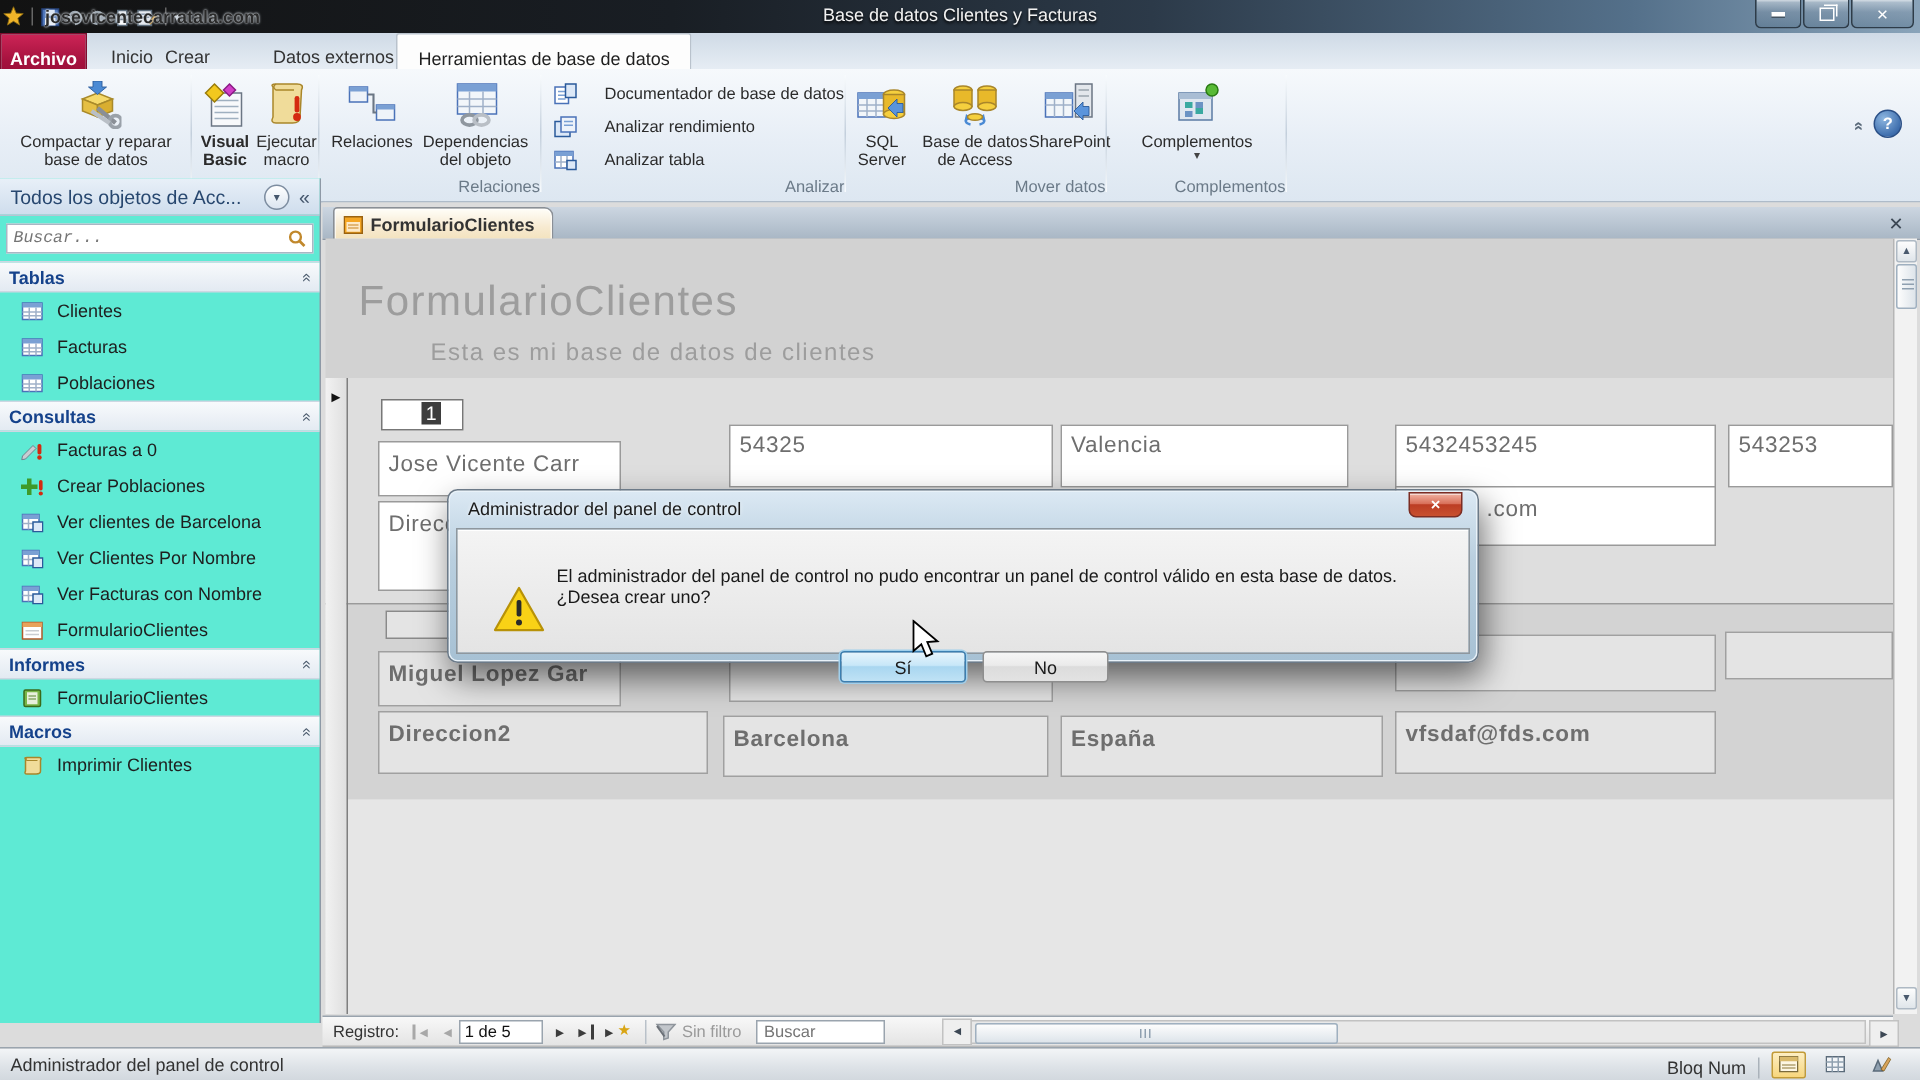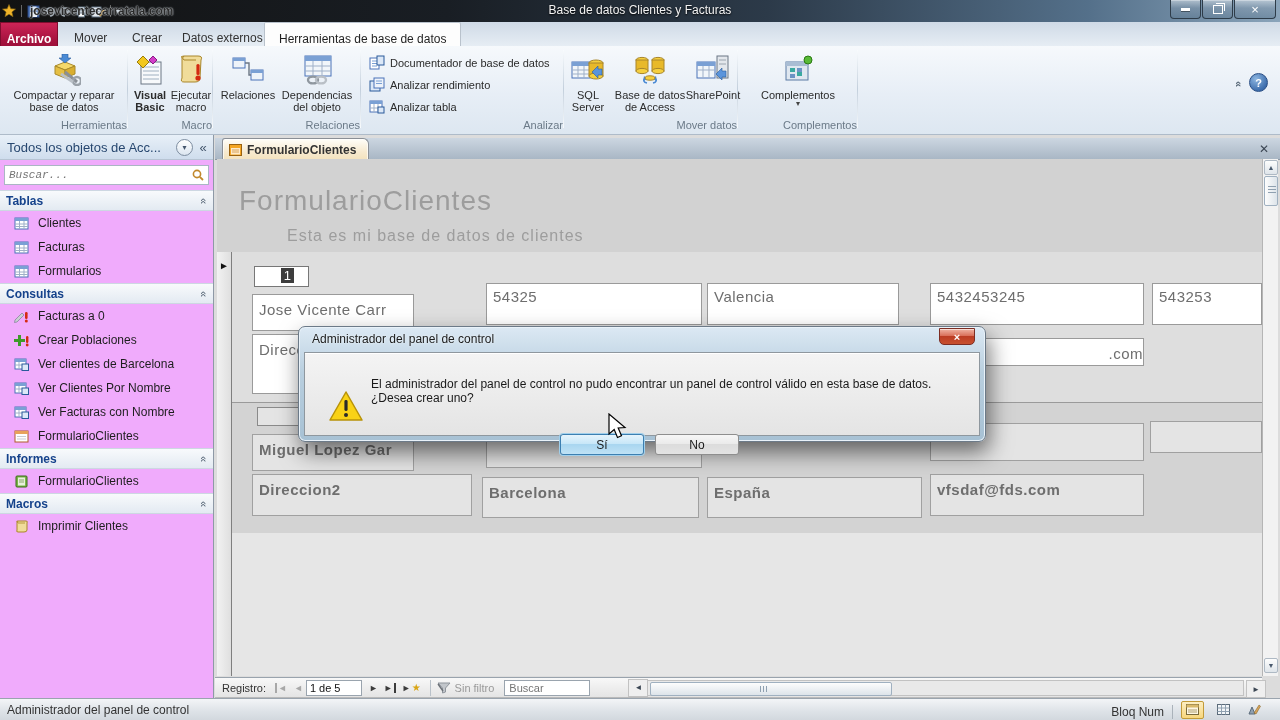--- a/index.html
+++ b/index.html
@@ -35,29 +35,29 @@
   .rtab.active{background:#fdfdfd;border:1px solid #b9c2cc;border-bottom:none;border-radius:2px 2px 0 0;color:#1f1f1f;}
 
   
   .ribbon{left:0;top:46px;width:1280px;height:88px;
     background:linear-gradient(#f6f9fc,#e7eef6 55%,#dde7f1);border-bottom:1px solid #aebbc9;}
   .rgroup-label{position:absolute;bottom:3px;left:0;width:100%;text-align:right;font-size:11px;color:#6b7a88;margin-top:36px;}
   .rsep{position:absolute;top:4px;width:1px;height:78px;background:linear-gradient(#f8fbfd,#c3cfdc 50%,#f8fbfd);}
   .bigbtn{position:absolute;top:4px;display:flex;flex-direction:column;align-items:center;
     font-size:11px;color:#2b2b2b;text-align:center;line-height:12px;}
   .bigbtn .bicon{height:36px;display:flex;align-items:flex-end;justify-content:center;margin-bottom:3px;}
-  .smallbtn{position:absolute;display:flex;align-items:center;gap:5px;font-size:11px;color:#2b2b2b;height:19px;}
+  .smallbtn{position:absolute;display:flex;align-items:center;gap:18px;font-size:11px;color:#2b2b2b;height:19px;}
   .caret-down{font-size:8px;color:#444;line-height:6px;}
   .ribbon-min{right:38px;top:32px;font-size:11px;color:#5a6a7a;transform:rotate(90deg);font-weight:bold;}
   .helpbtn{right:12px;top:27px;width:17px;height:17px;border-radius:50%;
     background:radial-gradient(circle at 35% 30%,#8db6e0,#3f6fae 70%,#2c5a96);color:#fff;font-weight:bold;
     font-size:11px;display:flex;align-items:center;justify-content:center;border:1px solid #2a4f86;}
 
   
-  .navpane{left:0;top:135px;width:214px;height:563px;background:#f0abfc;border-right:1px solid #8e99a6;box-sizing:border-box;}
+  .navpane{left:0;top:119px;width:214px;height:563px;background:#5eead4;border-right:1px solid #8e99a6;box-sizing:border-box;}
   .nav-header{left:0;top:0;width:213px;height:25px;background:linear-gradient(#e8f0f8,#cfdded);
     border-bottom:1px solid #b7c4d3;display:flex;align-items:center;font-size:13px;color:#27476f;padding-left:7px;box-sizing:border-box;}
   .nav-header .dd{margin-left:auto;width:15px;height:15px;border-radius:50%;border:1px solid #7d8da0;
     background:linear-gradient(#fff,#dbe5f0);font-size:8px;color:#44566c;display:flex;align-items:center;justify-content:center;}
   .nav-header .collapse{width:20px;text-align:center;color:#44566c;font-size:13px;}
   .nav-search{left:4px;top:30px;width:205px;height:20px;border:1px solid #aab6c4;background:#fff;display:flex;align-items:center;box-sizing:border-box;}
   .nav-search input{flex:1;border:none;outline:none;font-size:11px;font-style:italic;color:#555;padding:0 4px;font-family:Liberation Mono, monospace;background:transparent;}
   .nav-list{left:0;top:55px;width:213px;}
   .nav-sec{height:21px;background:linear-gradient(#f8fafc,#e3eaf2);border-top:1px solid #cdd7e2;border-bottom:1px solid #cdd7e2;
     display:flex;align-items:center;font-size:12px;font-weight:bold;color:#15428b;padding:0 6px;box-sizing:border-box;}
@@ -192,22 +192,22 @@
           <span class="restore-glyph"></span>
         </div>
       <div class="winbtn close">
           <span style="font-size:13px;">×</span>
         </div>
     </div>
   </div>
 
   <div class="abs tabrow">
     <div class="rtab file" style="left:0;width:58px;">Archivo</div>
-    <div class="rtab" style="left:60px;">Mover</div>
-    <div class="rtab" style="left:118px;text-align:center;">Crear</div>
+    <div class="rtab" style="left:60px;">Inicio</div>
+    <div class="rtab" style="left:96px;text-align:center;">Crear</div>
     <div class="rtab" style="left:168px;">Datos externos</div>
     <div class="rtab active" style="left:264px;">Herramientas de base de datos</div>
   </div>
 
   <div class="abs ribbon">
 
     <div class="abs" style="left:0;top:0;width:127px;height:88px;">
       <div class="bigbtn" style="left:8px;width:112px;">
         <span class="bicon">
           <svg width="34" height="32" viewBox="0 0 34 32">
@@ -448,21 +448,21 @@
       </div>
       <div class="nav-item">
         <svg width="15" height="13" viewBox="0 0 15 13">
             <rect x="1" y="1" width="13" height="11" fill="#fff" stroke="#4a72b8"></rect>
             <rect x="1" y="1" width="13" height="3" fill="#7aa0d4"></rect>
             <line x1="5.5" y1="4" x2="5.5" y2="12" stroke="#9fb0c8"></line>
             <line x1="10" y1="4" x2="10" y2="12" stroke="#9fb0c8"></line>
             <line x1="1" y1="7" x2="14" y2="7" stroke="#9fb0c8"></line>
             <line x1="1" y1="9.5" x2="14" y2="9.5" stroke="#9fb0c8"></line>
           </svg>
-        <span>Formularios</span>
+        <span>Poblaciones</span>
       </div>
 
       <div class="nav-sec">
         <span>Consultas</span>
         <span class="chev">«</span>
       </div>
       <div class="nav-item">
         <svg width="15" height="13" viewBox="0 0 15 13">
             <polygon points="1,10 8,3 10,5 3,12 0.5,12.5" fill="#c9cdd2" stroke="#6b7684" stroke-width=".6"></polygon>
             <rect x="11" y="2" width="2.6" height="7" rx="1.2" fill="#d42a10"></rect>
@@ -579,21 +579,21 @@
 
       <div class="idbox" style="left:37px;top:14px;width:55px;height:21px;">
         <span class="idsel">1</span>
       </div>
       <div class="fld" style="left:35px;top:42px;width:162px;height:37px;">Jose Vicente Carr</div>
       <div class="fld" style="left:269px;top:31px;width:216px;height:42px;padding-top:4px;">54325</div>
       <div class="fld" style="left:490px;top:31px;width:192px;height:42px;padding-top:4px;">Valencia</div>
       <div class="fld" style="left:713px;top:31px;width:214px;height:42px;padding-top:4px;">5432453245</div>
       <div class="fld" style="left:935px;top:31px;width:110px;height:42px;padding-top:4px;">543253</div>
       <div class="fld" style="left:35px;top:82px;width:220px;height:60px;">Direccion</div>
-      <div class="fld" style="left:713px;top:86px;width:214px;height:28px;padding-left:60px;text-align:right;">.com</div>
+      <div class="fld" style="left:713px;top:72px;width:214px;height:40px;padding-left:60px;">.com</div>
 
       <div class="idbox fld2" style="left:40px;top:155px;width:77px;height:19px;background:#e4e4e4;border-color:#8a8a8a;"></div>
       <div class="fld fld2" style="left:35px;top:182px;width:162px;height:37px;">Miguel Lopez Gar</div>
       <div class="fld fld2" style="left:269px;top:178px;width:216px;height:38px;"></div>
       <div class="fld fld2" style="left:713px;top:171px;width:214px;height:38px;"></div>
       <div class="fld fld2" style="left:933px;top:169px;width:112px;height:32px;"></div>
       <div class="fld fld2" style="left:35px;top:222px;width:220px;height:42px;">Direccion2</div>
       <div class="fld fld2" style="left:265px;top:225px;width:217px;height:41px;">Barcelona</div>
       <div class="fld fld2" style="left:490px;top:225px;width:215px;height:41px;">España</div>
       <div class="fld fld2" style="left:713px;top:222px;width:214px;height:42px;">vfsdaf@fds.com</div>

